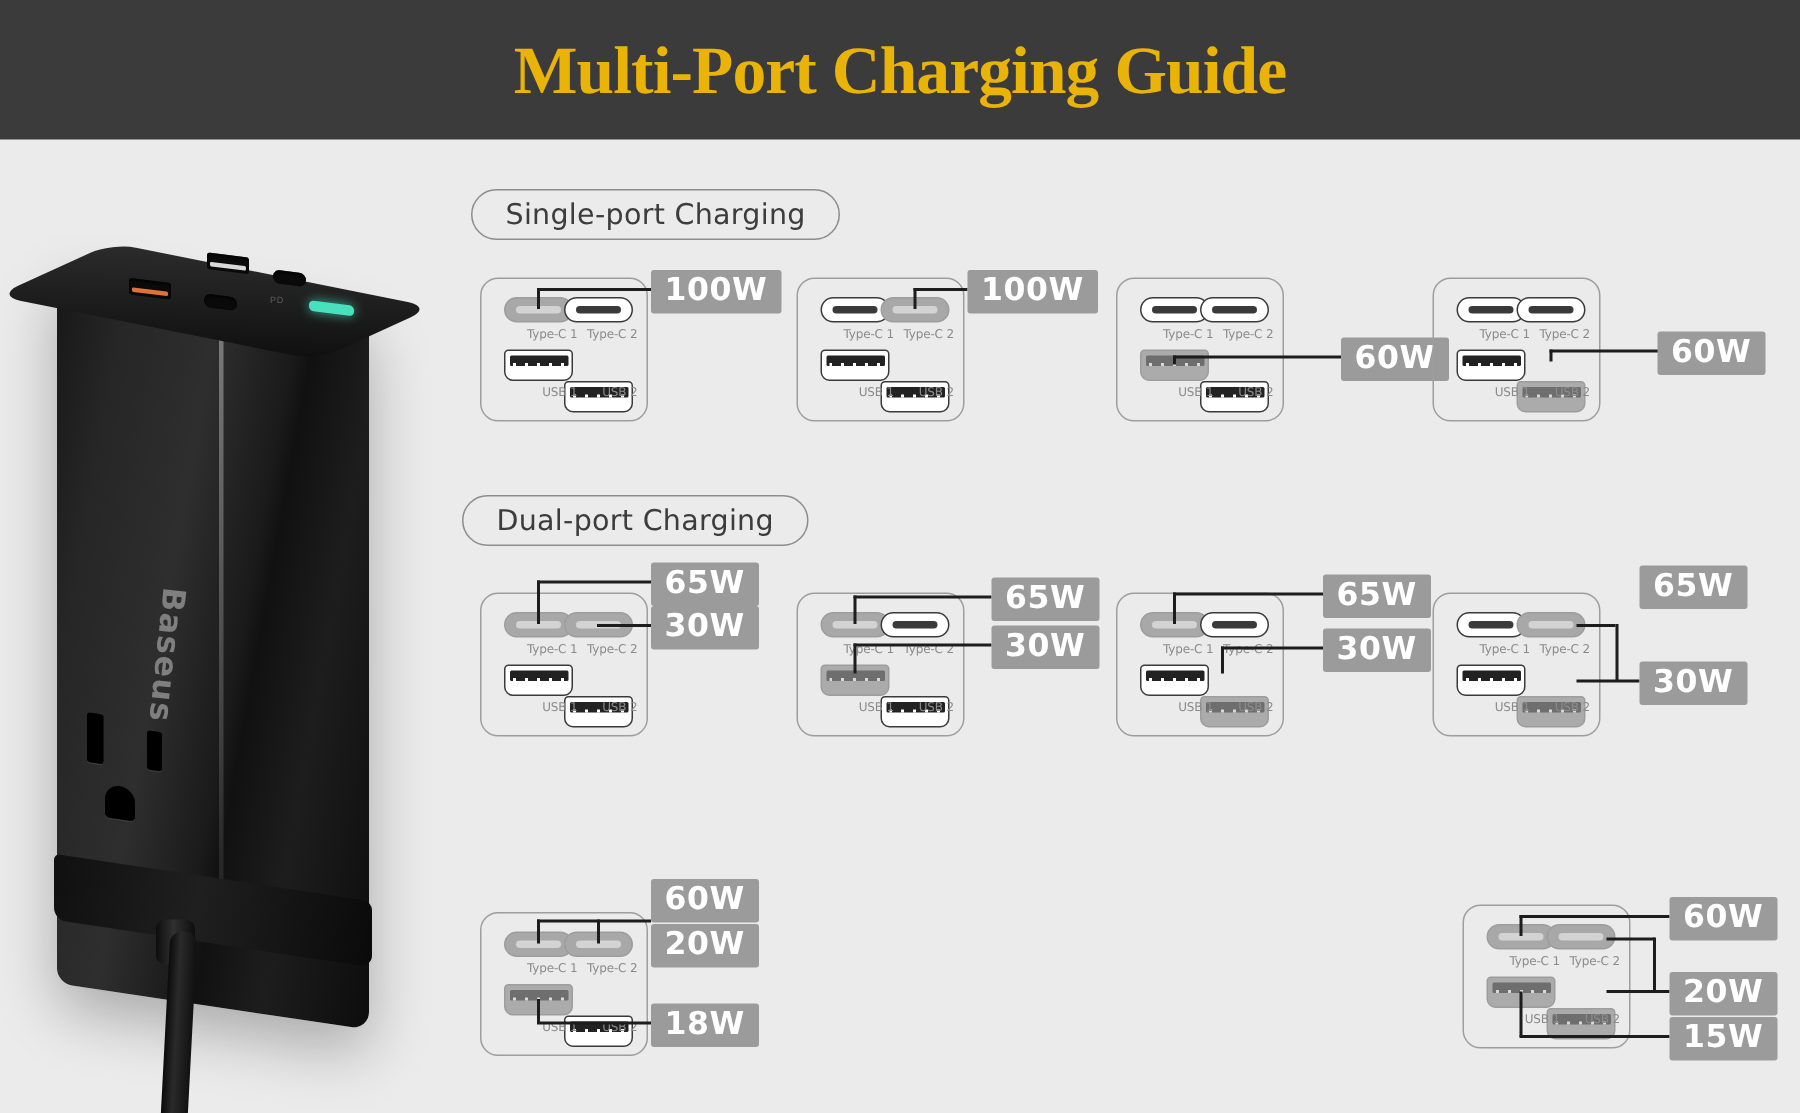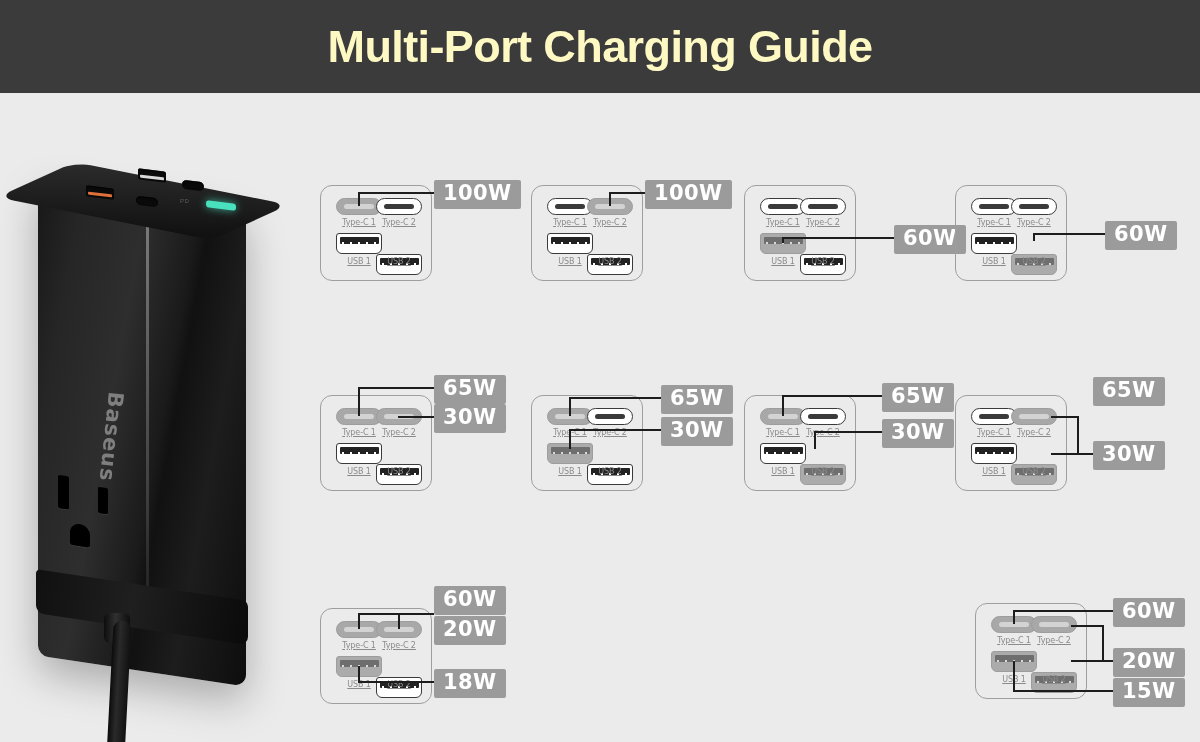--- a/index.html
+++ b/index.html
@@ -11,25 +11,25 @@
   }
   .page { position: relative; width: 1200px; height: 742px; background: #ebebeb; }
 
   
   .header {
     position: absolute; left: 0; top: 0; width: 1200px; height: 93px;
     background: #3b3b3b;
     display: flex; align-items: center; justify-content: center;
   }
   .header-title {
-    color: #fef9c3;
+    color: #eab308;
     font-size: 45px;
     font-weight: bold;
     letter-spacing: -0.6px;
-    font-family: Liberation Sans, sans-serif;
+    font-family: Liberation Serif, serif;
   }
 
   
   .product {
     position: absolute; left: 0px; top: 93px; width: 300px; height: 649px;
     overflow: hidden;
   }
   .charger-body {
     position: absolute;
     left: 38px; top: 100px;
@@ -133,25 +133,24 @@
   .dev-box {
     position: absolute; left: 0; top: 0;
     width: 112px; height: 96px;
     border: 1.6px solid #9e9e9e;
     border-radius: 12px;
     background: transparent;
   }
   .port { position: absolute; }
   .port-label {
     position: absolute;
-    width: 52px; text-align: center;
+    width: 52px; text-align: right;
     font-size: 8px; color: #8b8b8b;
     letter-spacing: -0.1px;
     font-family: "DejaVu Sans", sans-serif;
-    text-decoration: underline;
   }
   
   .typec {
     width: 46px; height: 17px;
     border-radius: 9px;
     border: 1.8px solid #3a3a3a;
     background: #ffffff;
     display: flex; align-items: center; justify-content: center;
   }
   .typec .inner {
@@ -231,20 +230,21 @@
       <div class="ac-slot-l"></div>
       <div class="ac-slot-r"></div>
       <div class="ac-ground"></div>
     </div>
 
     <div class="charger-foot"></div>
     <div class="cable-neck"></div>
     <div class="cable"></div>
   </div>
 
+  <div class="capsule" style="left:314px; top:126px;">Single-port Charging</div>
 
   <div class="diagram" style="left:320px; top:185px;">
     <div class="dev-box"></div>
     <div class="port typec on" style="left:16px; top:13px;">
         <div class="inner"></div>
       </div>
     <div class="port typec" style="left:56px; top:13px;">
         <div class="inner"></div>
       </div>
     <div class="port-label" style="left:13px; top:33px;">Type-C 1</div>
@@ -324,20 +324,21 @@
     <div class="port usba on" style="left:56px; top:48px;">
         <div class="bar"></div>
       </div>
     <div class="port-label" style="left:13px; top:72px;">USB 1</div>
     <div class="port-label" style="left:53px; top:72px;">USB 2</div>
     <div class="wire v" style="left:78px; top:48px; height:8px;"></div>
     <div class="wire h" style="left:78px; top:48px; width:74px;"></div>
     <div class="badge" style="left:150px; top:36px;">60W</div>
   </div>
 
+  <div class="capsule" style="left:308px; top:330px;">Dual-port Charging</div>
 
   <div class="diagram" style="left:320px; top:395px;">
     <div class="dev-box"></div>
     <div class="port typec on" style="left:16px; top:13px;">
         <div class="inner"></div>
       </div>
     <div class="port typec on" style="left:56px; top:13px;">
         <div class="inner"></div>
       </div>
     <div class="port-label" style="left:13px; top:33px;">Type-C 1</div>

